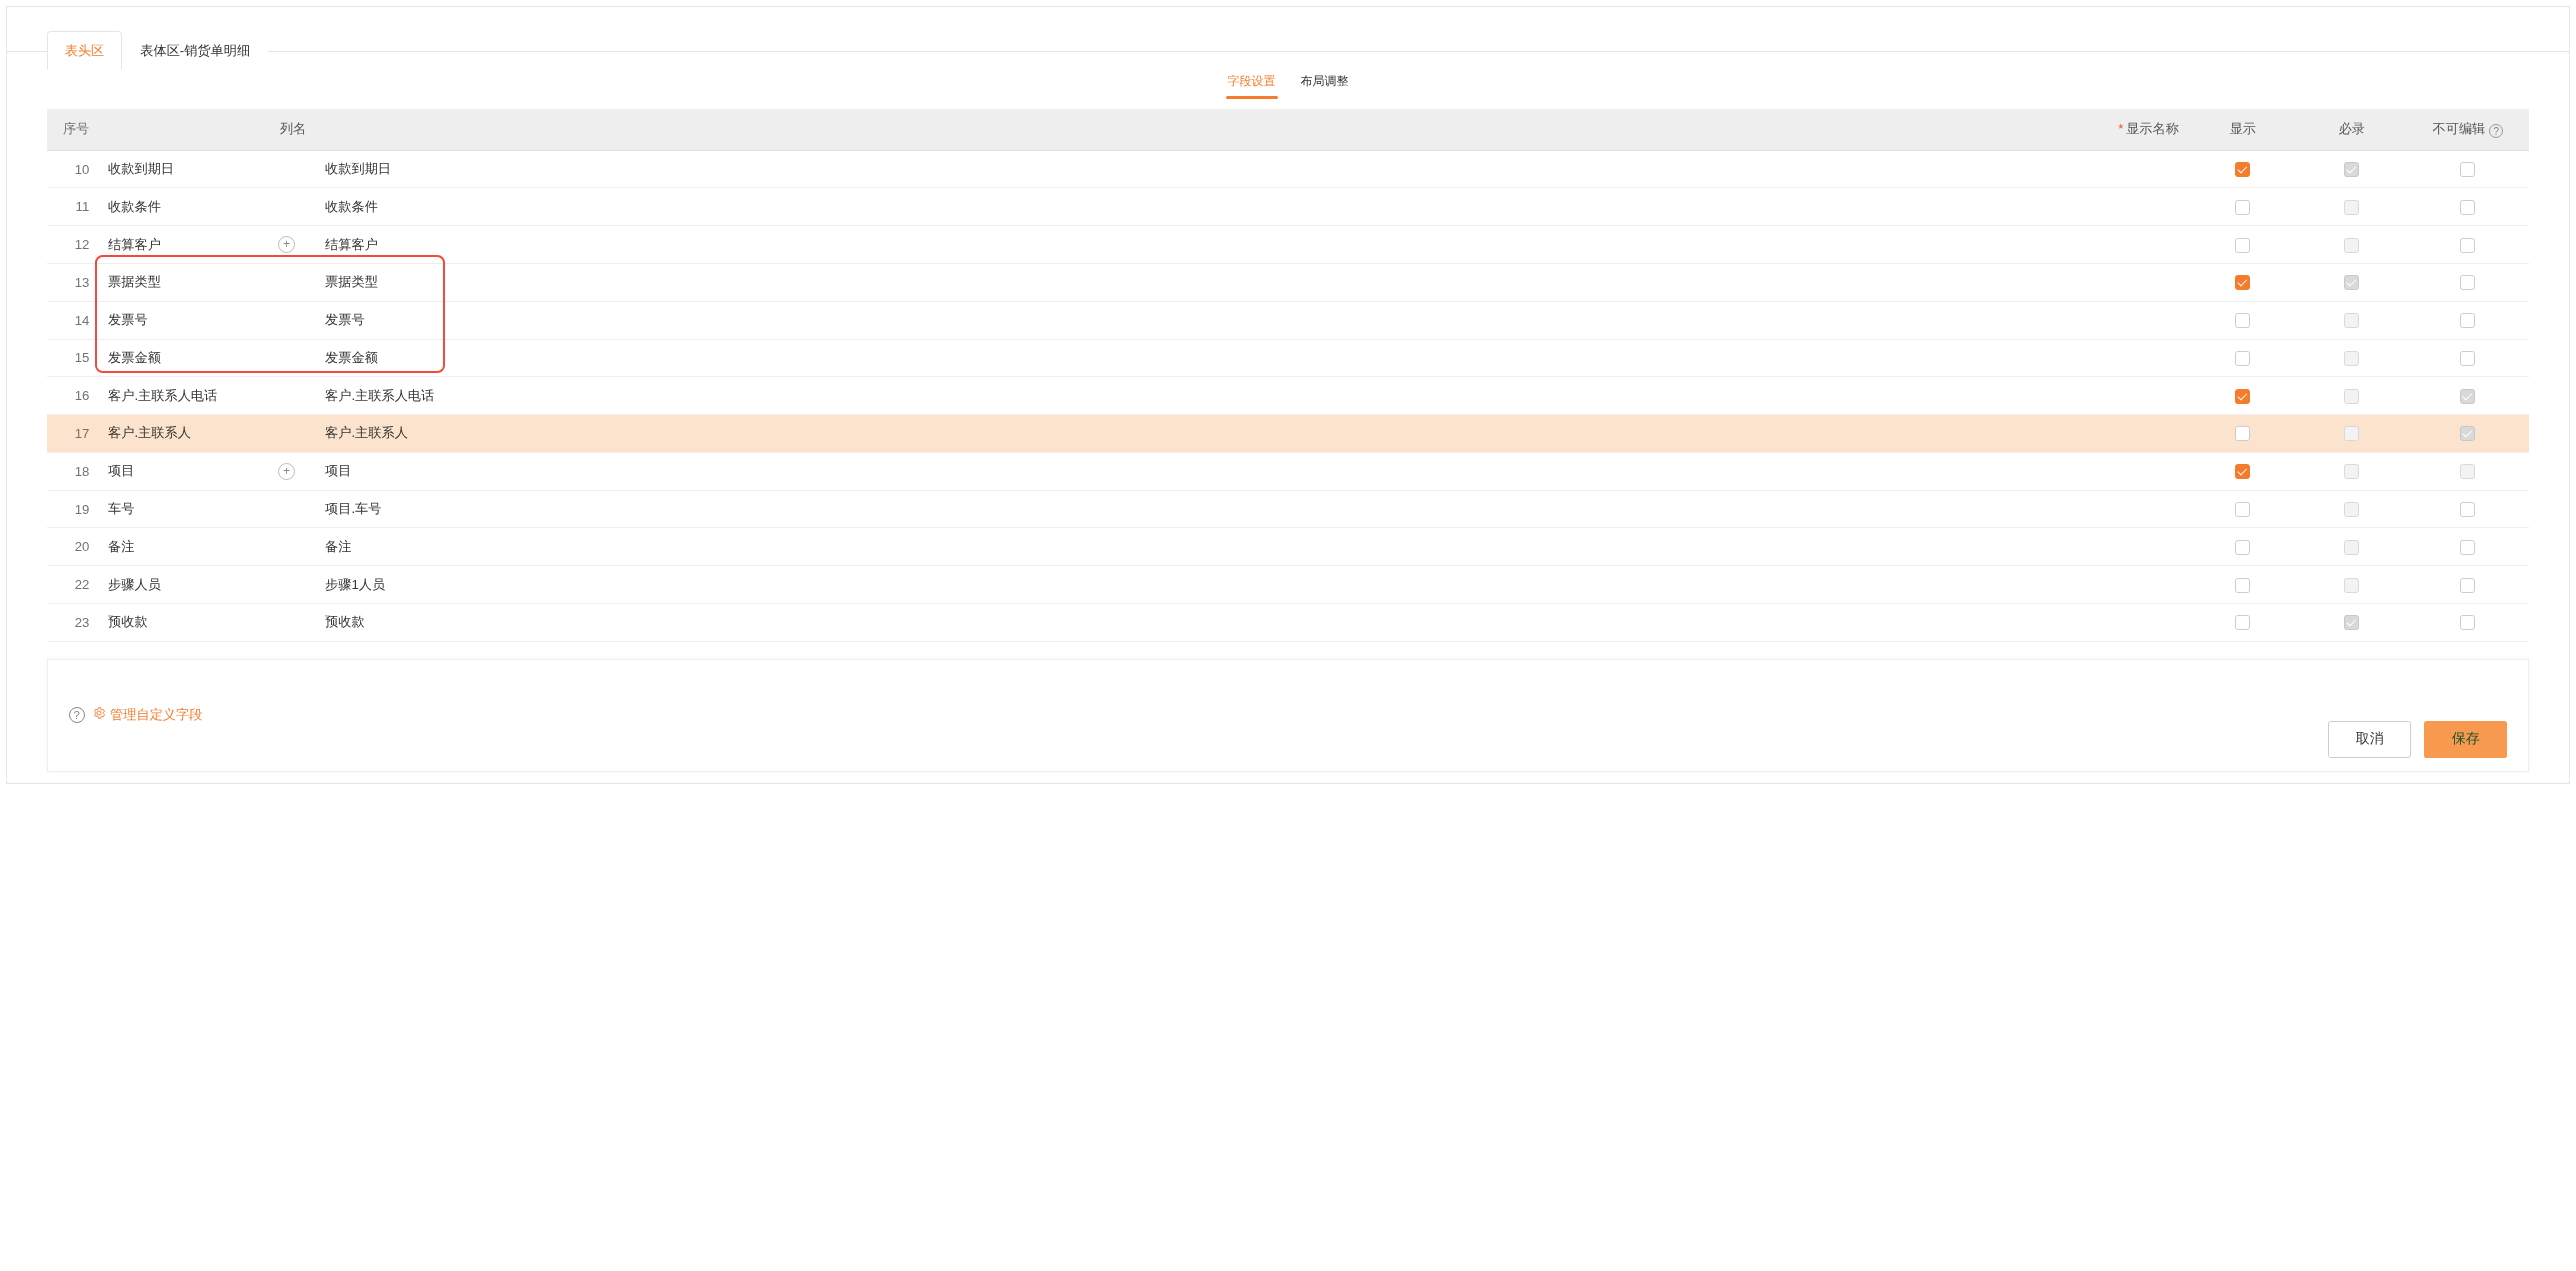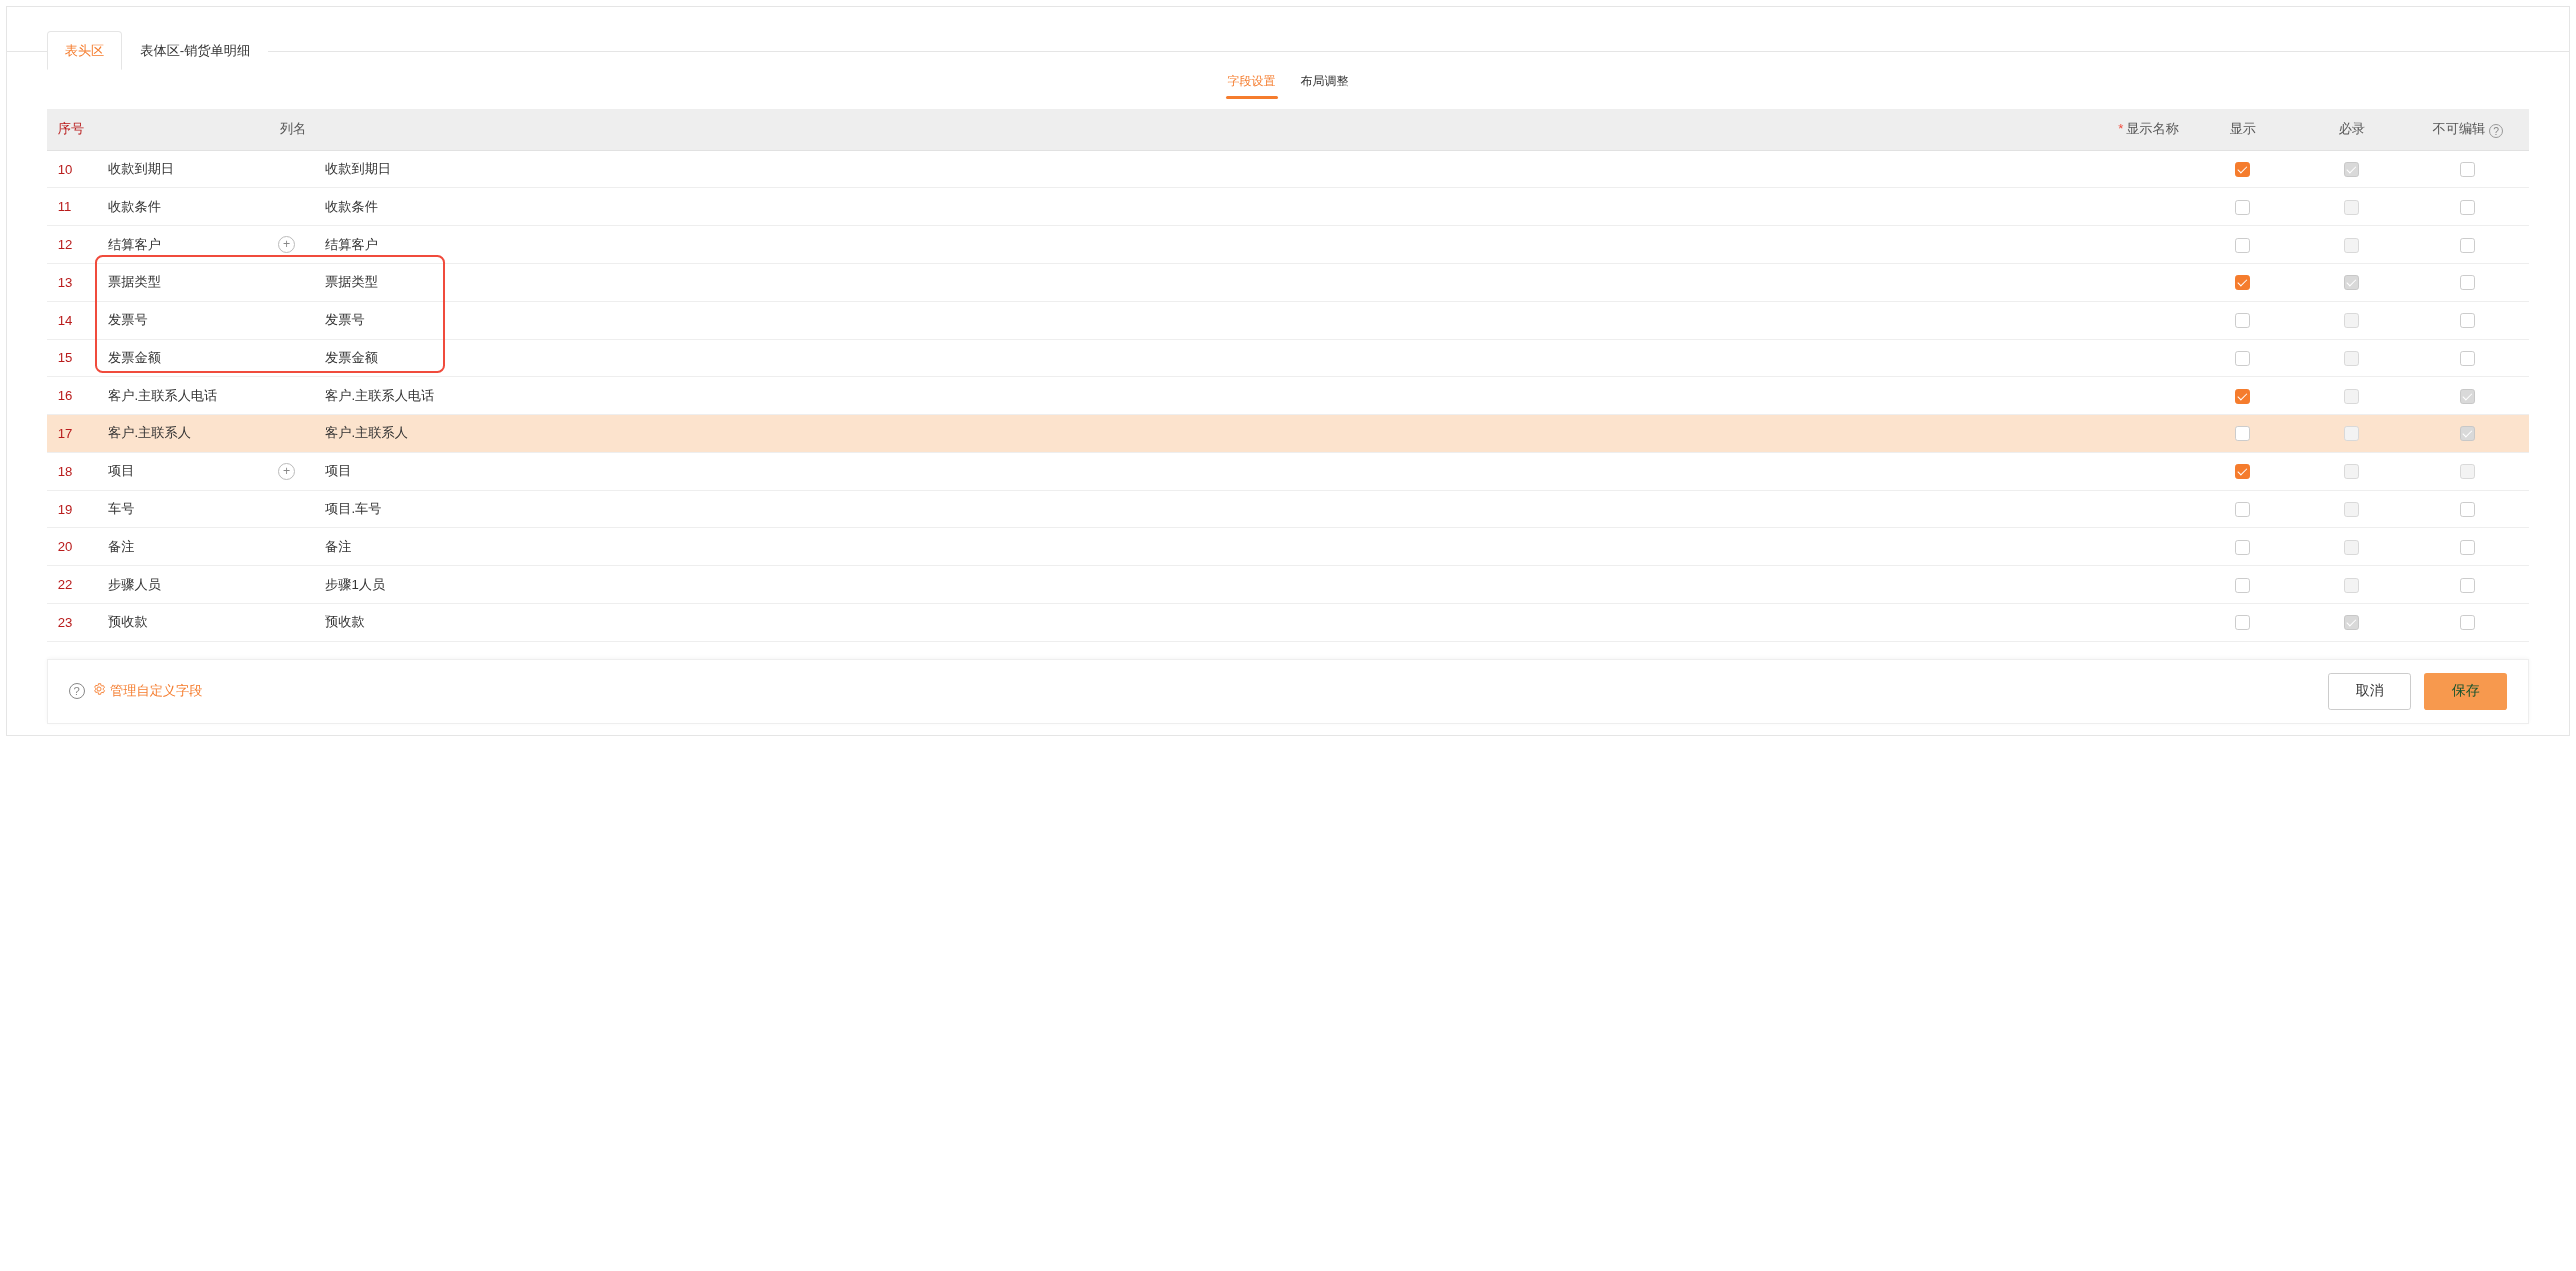--- a/index.html
+++ b/index.html
@@ -108,21 +108,21 @@
     tbody td {
       padding: 9.4px 9.4px;
       border-bottom: 0.9px solid #eee;
       color: #333;
       vertical-align: middle;
       height: 36px;
     }
     tbody tr.highlight td {
       background: #fce3cd;
     }
-    .col-seq { width: 52px; text-align: left; color:#b91c1c;padding-left:11px; }
+    .col-seq { width: 52px; text-align: right; color:#737373;padding-left:11px; }
     .col-chk { width: 109px; text-align: center; }
     .col-chk-wide { width: 123px; text-align: center; }
     .name-cell {
       display: flex;
       align-items: center;
       justify-content: space-between;
       padding-right: 11.3px;
     }
     .plus-btn {
       width: 17px; height: 17px;
@@ -212,20 +212,21 @@
       display: flex;
       gap: 3.8px;
     }
     .footer-right { display: flex; gap: 13.2px; }
     .btn {
       padding: 8.5px 26.5px;
       border-radius: 2.8px;
       font-size: 14px;
       cursor: pointer;
       border: 0.9px solid transparent;
+      margin-top: 48px;
     }
     .btn-default {
       border-color: #ccc;
       background: #fff;
       color: #333;
     }
     .btn-primary {
       background: #f7994e;
       color: #14532d;
     }

